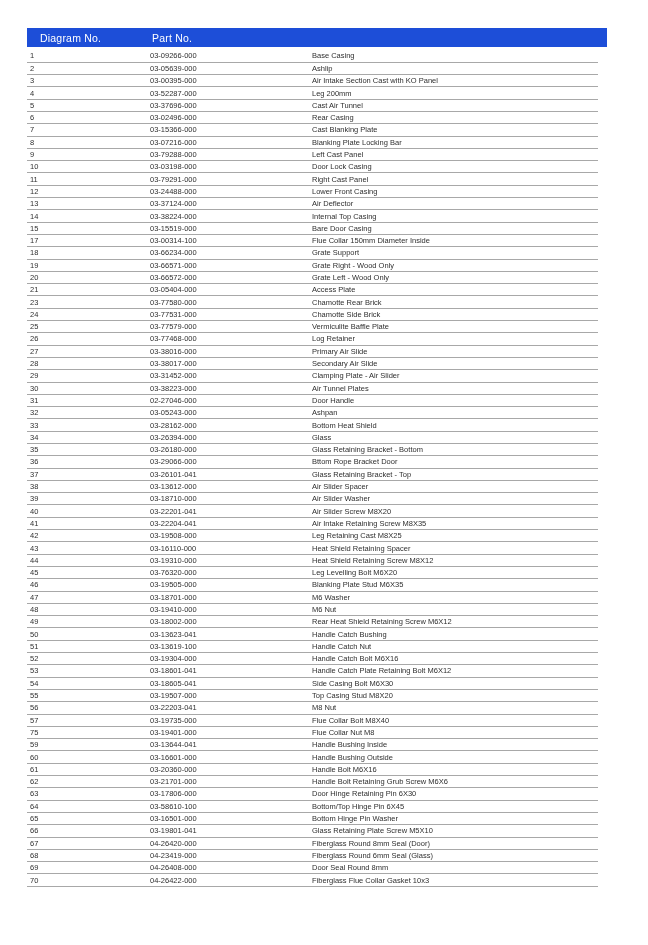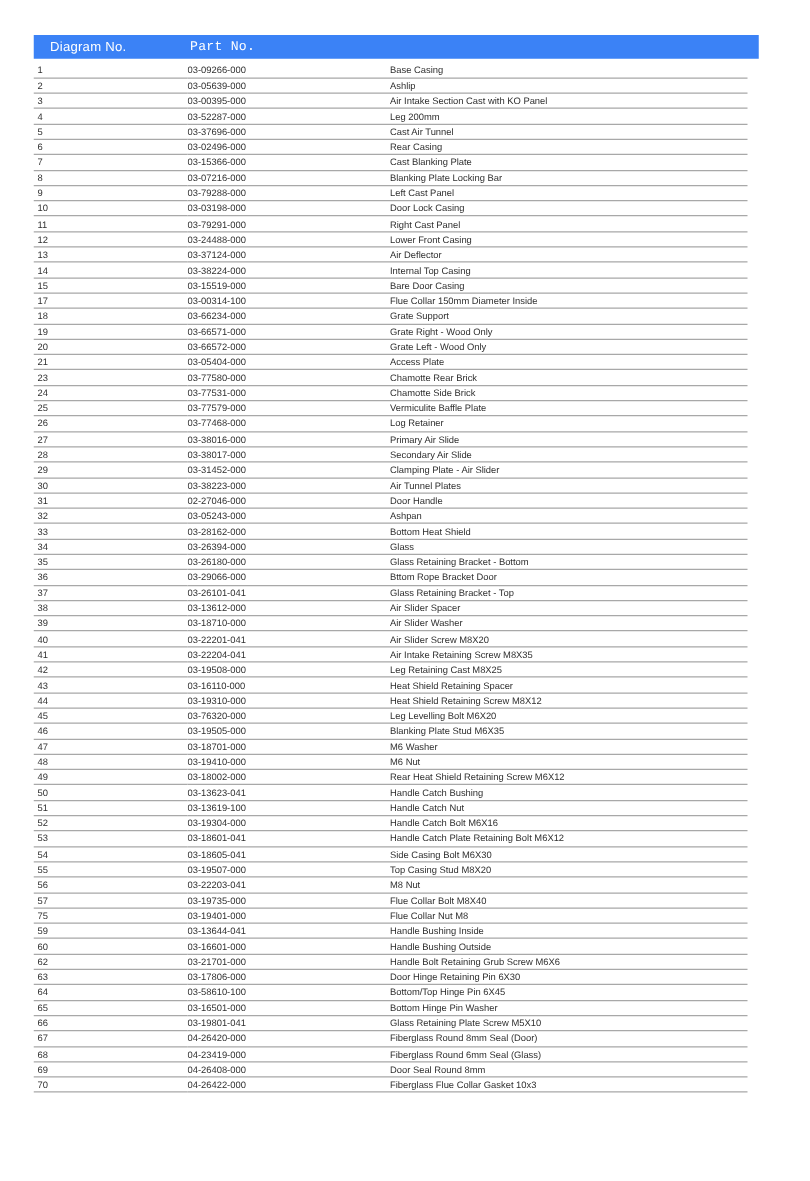--- a/index.html
+++ b/index.html
@@ -18,36 +18,35 @@
   .table-wrap {
     position: absolute;
     left: 27px;
     top: 28px;
     width: 580px;
   }
   .header-bar {
     box-sizing: border-box;
     width: 580px;
     height: 19px;
-    background: #3b82f6;
+    background: #1d4ed8;
     color: #ffffff;
     display: flex;
     align-items: center;
     font-size: 10.5px;
     letter-spacing: 0.2px;
   }
   .header-bar .hcol1 {
     box-sizing: border-box;
     width: 125px;
     padding-left: 13px;
   }
   .header-bar .hcol2 {
     box-sizing: border-box;
     width: 137px;
-    font-family: Liberation Mono, monospace;
   }
   .header-bar .hcol3 {
     box-sizing: border-box;
     flex: 1;
   }
   table.parts {
     border-collapse: collapse;
     table-layout: fixed;
     width: 571px;
     margin-top: 3px;
@@ -369,20 +368,25 @@
             <td class="c1">59</td>
             <td class="c2">03-13644-041</td>
             <td class="c3">Handle Bushing Inside</td>
           </tr>
           <tr>
             <td class="c1">60</td>
             <td class="c2">03-16601-000</td>
             <td class="c3">Handle Bushing Outside</td>
           </tr>
           <tr>
+            <td class="c1">61</td>
+            <td class="c2">03-20360-000</td>
+            <td class="c3">Handle Bolt M6X16</td>
+          </tr>
+          <tr>
             <td class="c1">62</td>
             <td class="c2">03-21701-000</td>
             <td class="c3">Handle Bolt Retaining Grub Screw M6X6</td>
           </tr>
           <tr>
             <td class="c1">63</td>
             <td class="c2">03-17806-000</td>
             <td class="c3">Door Hinge Retaining Pin 6X30</td>
           </tr>
           <tr>

